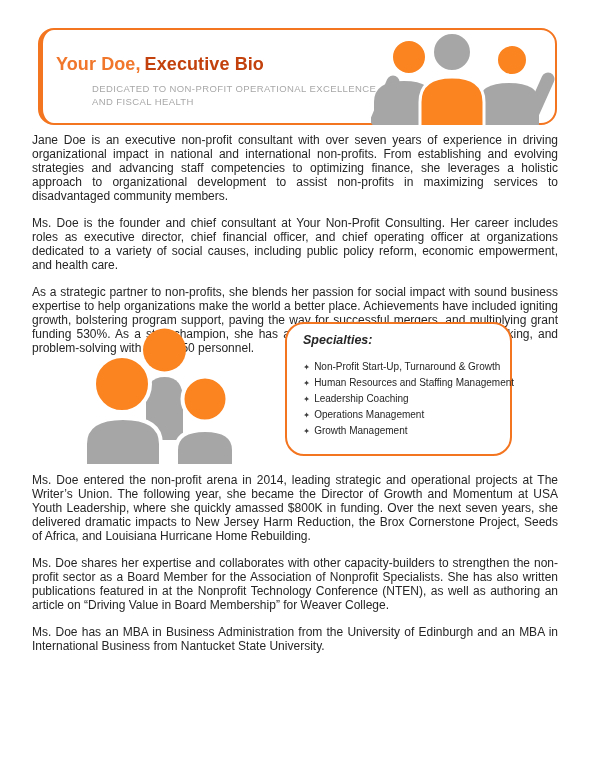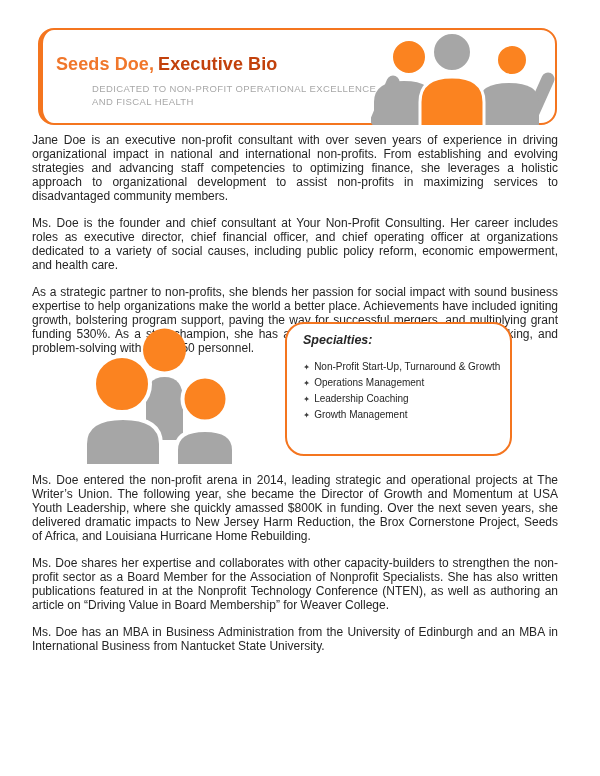--- a/index.html
+++ b/index.html
@@ -86,21 +86,21 @@
   }
 </style>
 </head>
 <body>
 
 <div class="page">
 
   <div class="header-card">
     <div class="header-text">
       <div class="page-title">
-        <span class="title-name">Seeds Doe,</span><span class="title-rest">Executive Bio</span>
+        <span class="title-name">Your Doe,</span><span class="title-rest">Executive Bio</span>
       </div>
       <div class="page-subtitle">
         <div>DEDICATED TO NON-PROFIT OPERATIONAL EXCELLENCE</div>
         <div>AND FISCAL HEALTH</div>
       </div>
     </div>
 
     <svg class="header-people" viewBox="0 0 186 93" aria-hidden="true">
 
       <line x1="6" y1="88" x2="22" y2="50" stroke="#A6A6A6" stroke-width="13" stroke-linecap="round"></line>
@@ -131,22 +131,23 @@
     <circle cx="37" cy="56" r="28" fill="#FB8320" stroke="#ffffff" stroke-width="4"></circle>
 
     <path d="M 91 142 L 91 122 Q 91 102 120 102 Q 149 102 149 122 L 149 142 Z" fill="#A6A6A6" stroke="#ffffff" stroke-width="4"></path>
     <circle cx="120" cy="71" r="22.5" fill="#FB8320" stroke="#ffffff" stroke-width="4"></circle>
   </svg>
 
   <div class="specialties-card">
     <div class="specialties-title">Specialties:</div>
     <ul class="specialties-list">
       <li><span class="bullet">✦</span><span>Non-Profit Start-Up, Turnaround &amp; Growth</span></li>
+      <li><span class="bullet">✦</span><span>Human Resources and Staffing Management</span></li>
+      <li><span class="bullet">✦</span><span>Leadership Coaching</span></li>
       <li><span class="bullet">✦</span><span>Operations Management</span></li>
-      <li><span class="bullet">✦</span><span>Leadership Coaching</span></li>
       <li><span class="bullet">✦</span><span>Growth Management</span></li>
     </ul>
   </div>
 
   <div class="bio-bottom">
     <p>Ms. Doe entered the non-profit arena in 2014, leading strategic and operational projects at The Writer’s Union. The following year, she became the Director of Growth and Momentum at USA Youth Leadership, where she quickly amassed $800K in funding. Over the next seven years, she delivered dramatic impacts to New Jersey Harm Reduction, the Brox Cornerstone Project, Seeds of Africa, and Louisiana Hurricane Home Rebuilding.</p>
     <p>Ms. Doe shares her expertise and collaborates with other capacity-builders to strengthen the non-profit sector as a Board Member for the Association of Nonprofit Specialists. She has also written publications featured in at the Nonprofit Technology Conference (NTEN), as well as authoring an article on “Driving Value in Board Membership” for Weaver College.</p>
     <p>Ms. Doe has an MBA in Business Administration from the University of Edinburgh and an MBA in International Business from Nantucket State University.</p>
   </div>
 

